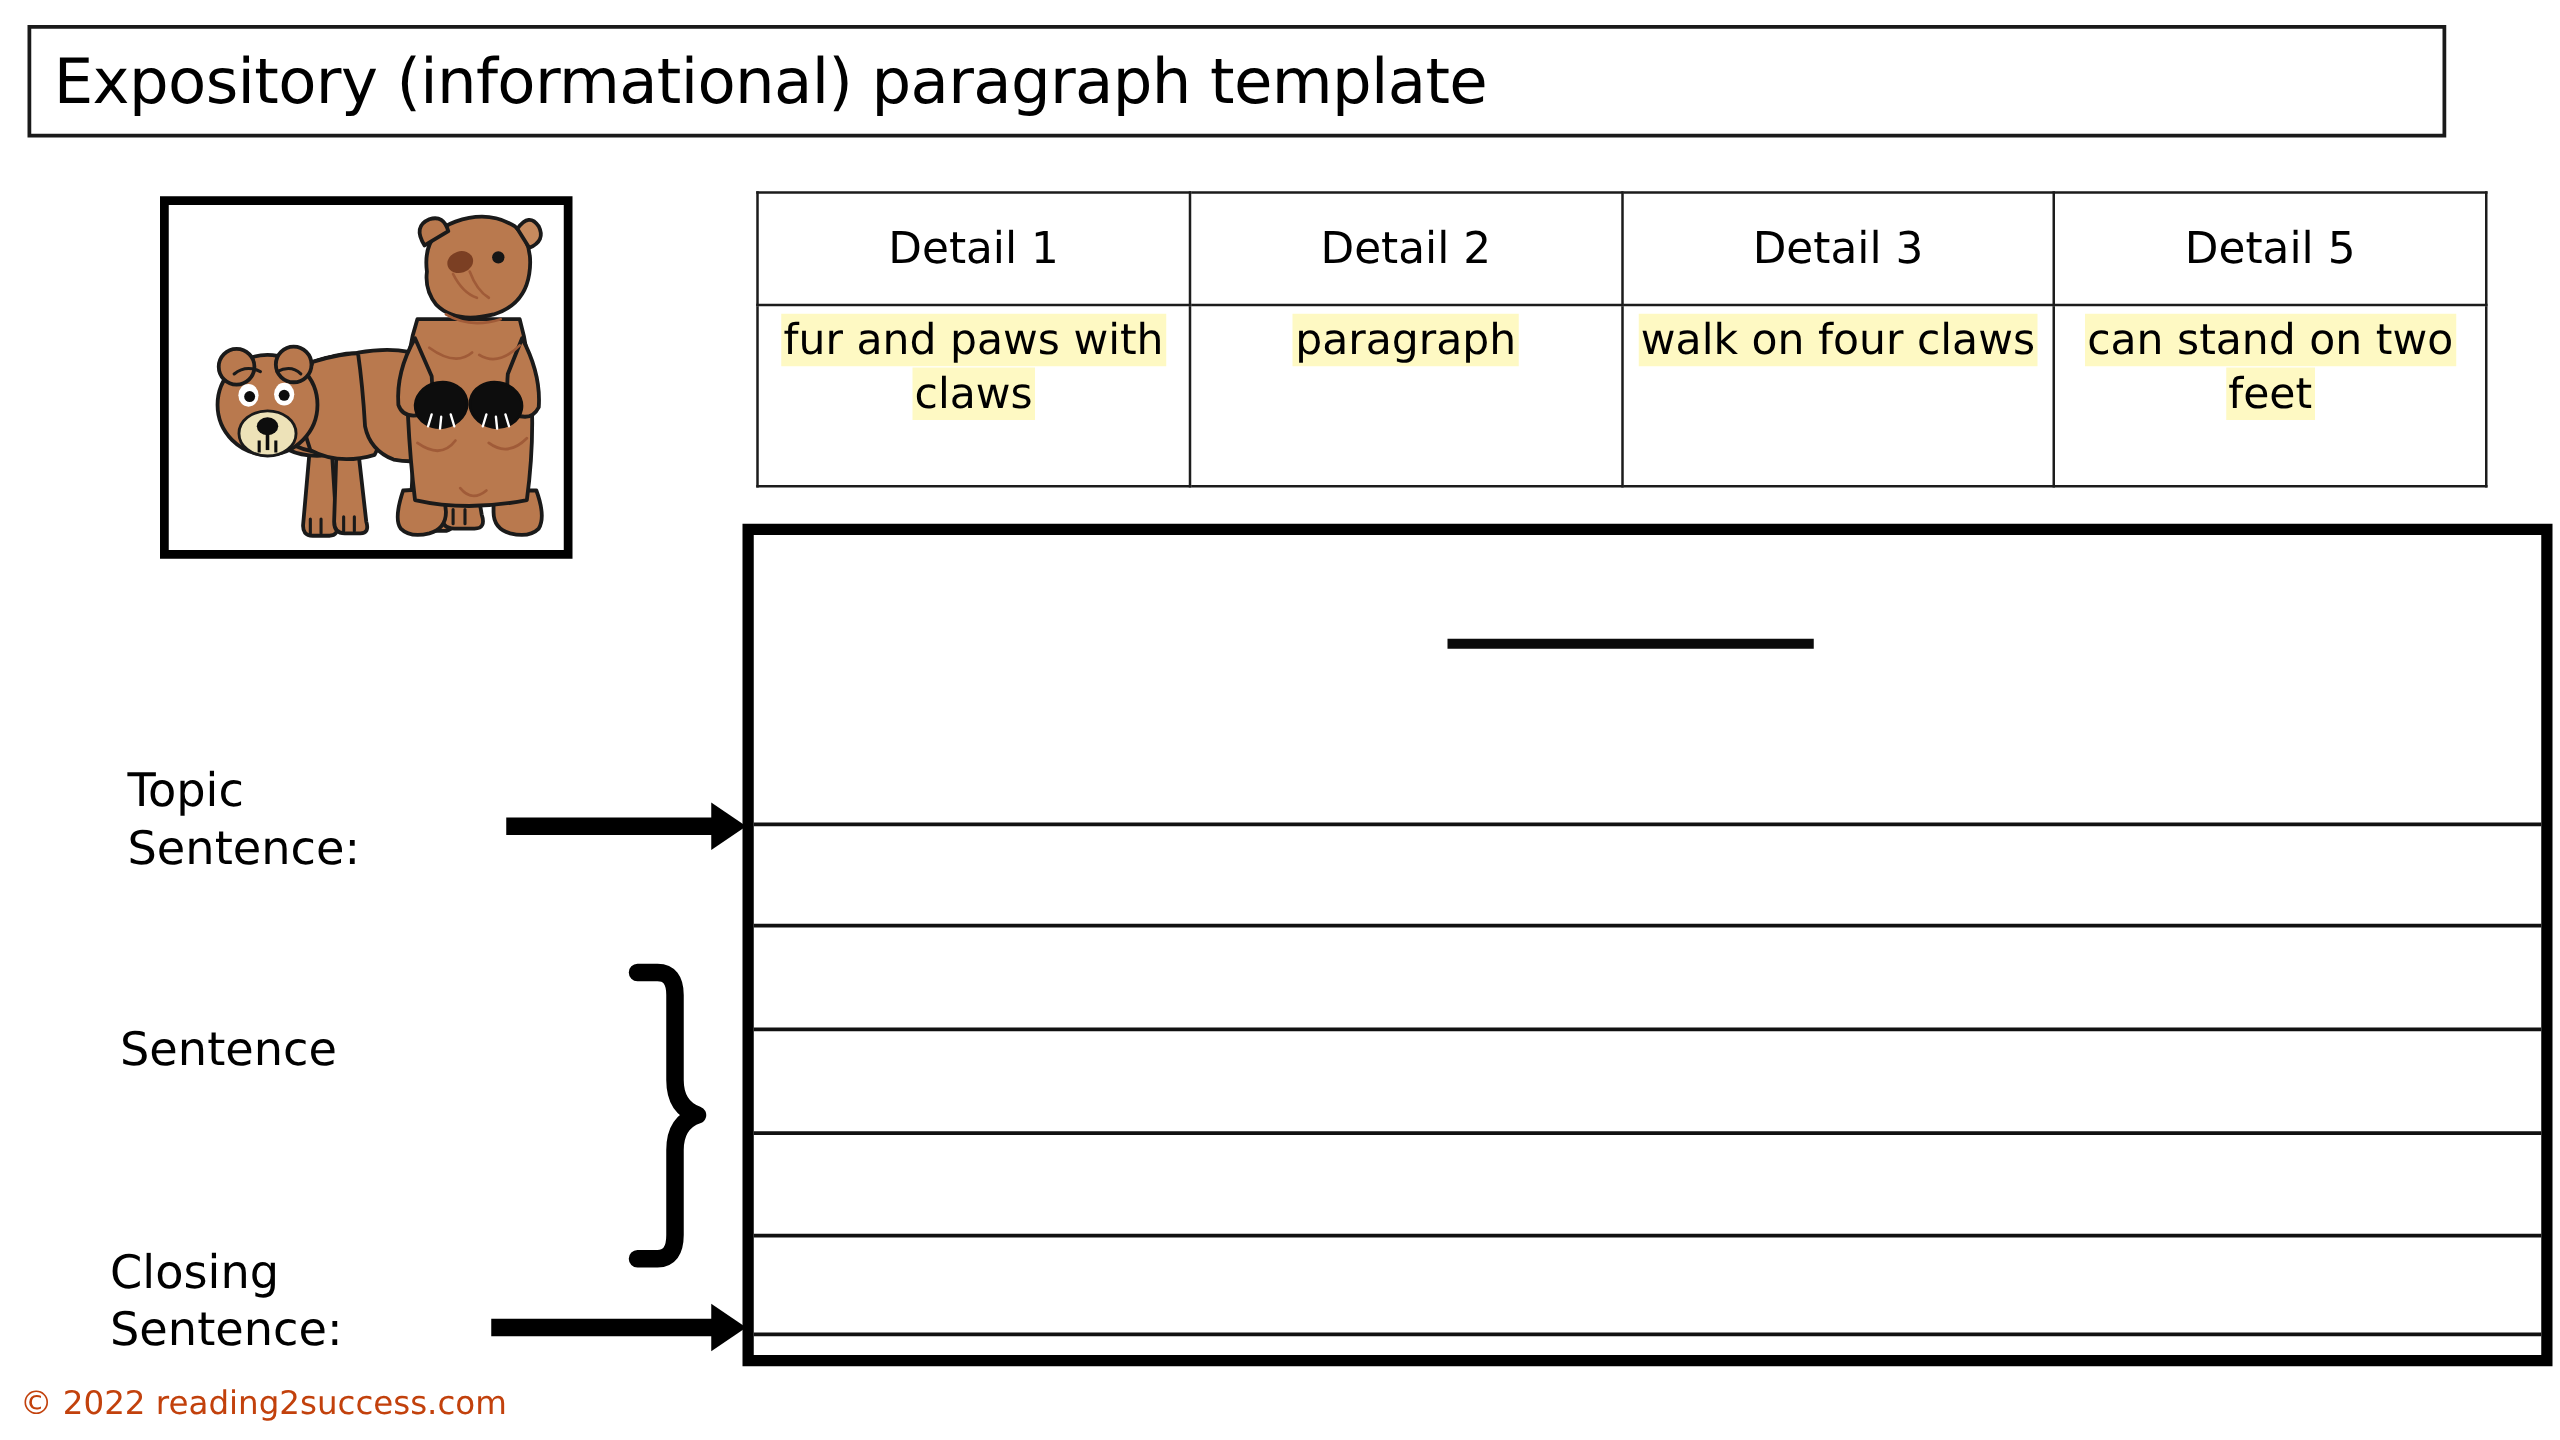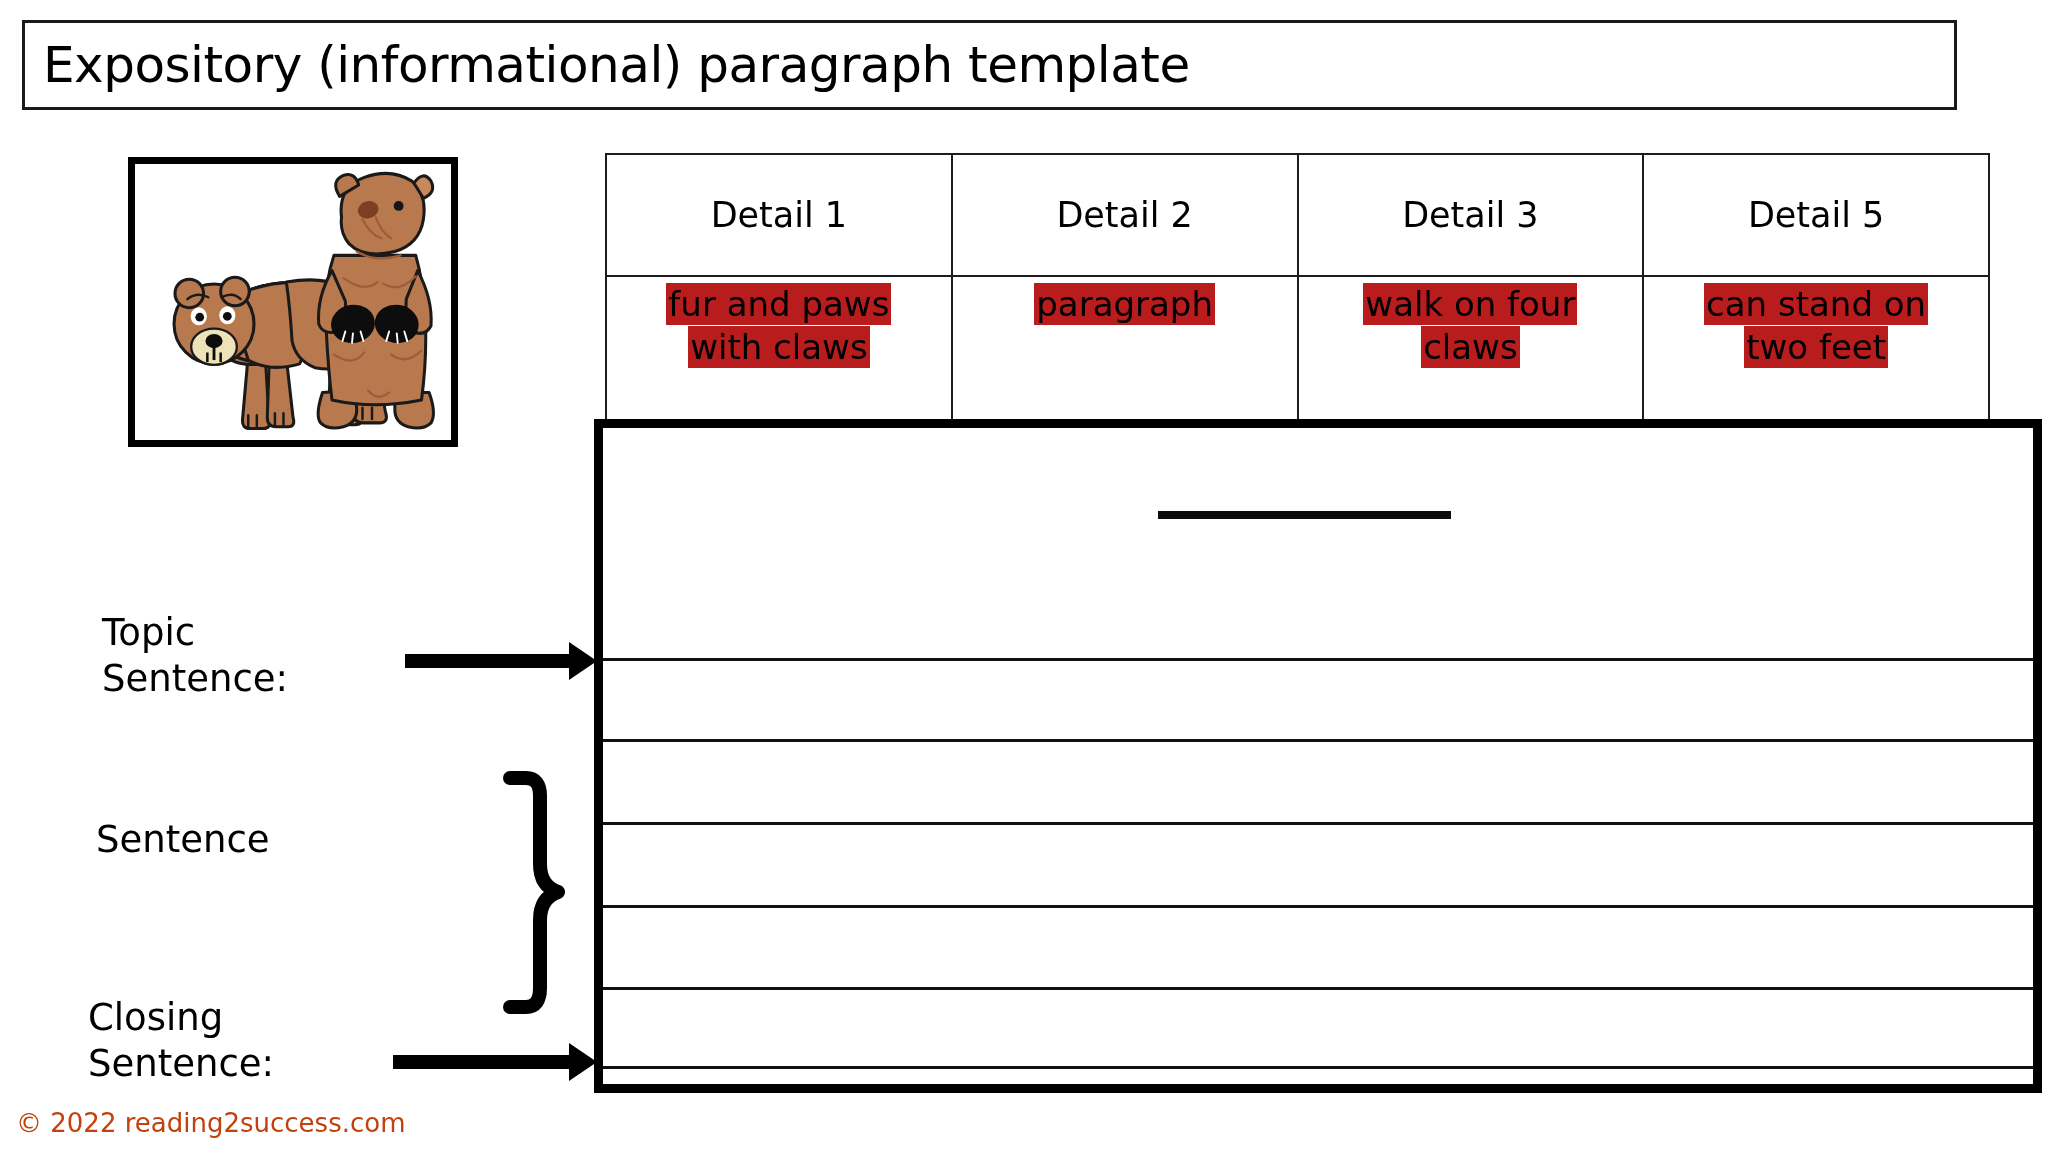--- a/index.html
+++ b/index.html
@@ -60,41 +60,41 @@
     left: 605px;
     top: 153px;
     width: 1385px;
     height: 225px;
     border-collapse: collapse;
     table-layout: fixed;
     background: #ffffff;
   }
   #details-table td {
     border: 2px solid #1c1c1c;
-    padding: 16px;
+    padding: 0;
     vertical-align: top;
     text-align: center;
     background: #ffffff;
   }
   #details-table tr.hdr td { height: 88px; vertical-align: middle; }
   #details-table tr.val td { height: 137px; vertical-align: top; padding-top: 6px; }
   .hdr-label {
     font-family: "DejaVu Sans", sans-serif;
     font-size: 35px;
     color: #000000;
     line-height: 1.1;
   }
   .hl-wrap {
     display: block;
     text-align: center;
     line-height: 1.25;
     padding: 0 10px;
   }
   .hl {
-    background: #b91c1c;
+    background: #fef9c3;
     font-family: "DejaVu Sans", sans-serif;
     font-size: 34px;
     color: #000000;
     box-decoration-break: clone;
     -webkit-box-decoration-break: clone;
     padding: 1px 2px;
   }
 
   
   #writing-box {

